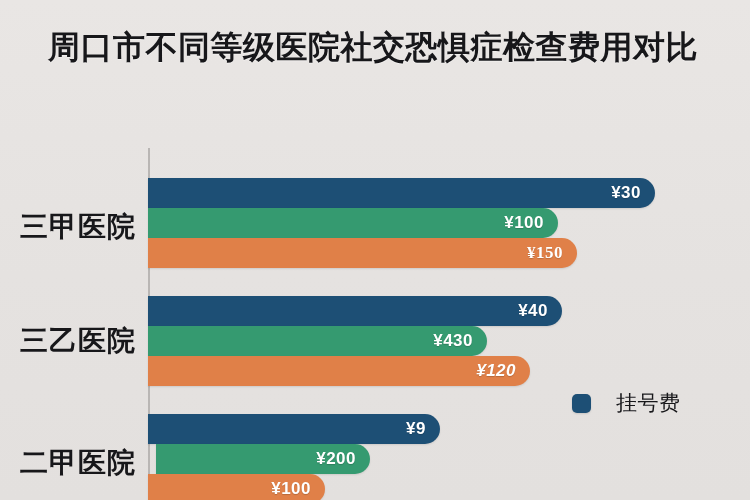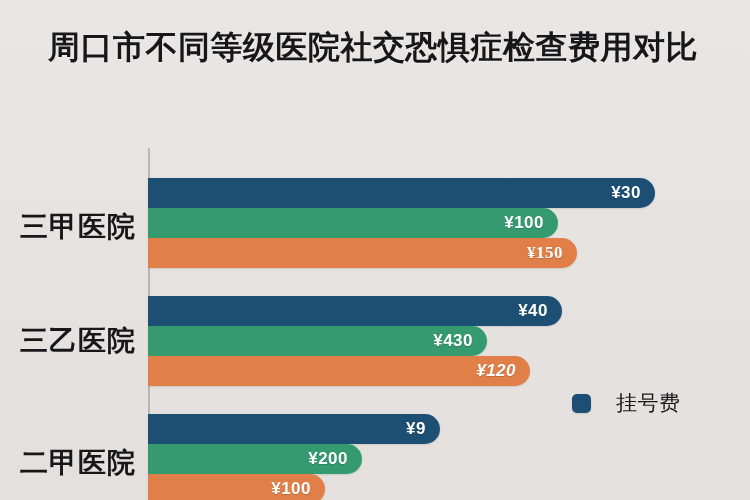--- a/index.html
+++ b/index.html
@@ -177,21 +177,21 @@
     <div class="category-group" style="top:414px;">
       <div class="category-label" style="top:30px;font-family:Liberation Mono, monospace;">二甲医院</div>
 
       <div class="bar-row" style="top:0px;">
         <div class="bar" style="width:292px;background:#1d4f75;">
           <span class="bar-value">¥9</span>
         </div>
       </div>
 
       <div class="bar-row" style="top:30px;">
-        <div class="bar" style="width:214px;background:#359a70;">
+        <div class="bar" style="width:214px;background:#359a70;margin-left:8px;">
           <span class="bar-value">¥200</span>
         </div>
       </div>
 
       <div class="bar-row" style="top:60px;">
         <div class="bar" style="width:177px;background:#e08048;">
           <span class="bar-value">¥100</span>
         </div>
       </div>
     </div>

